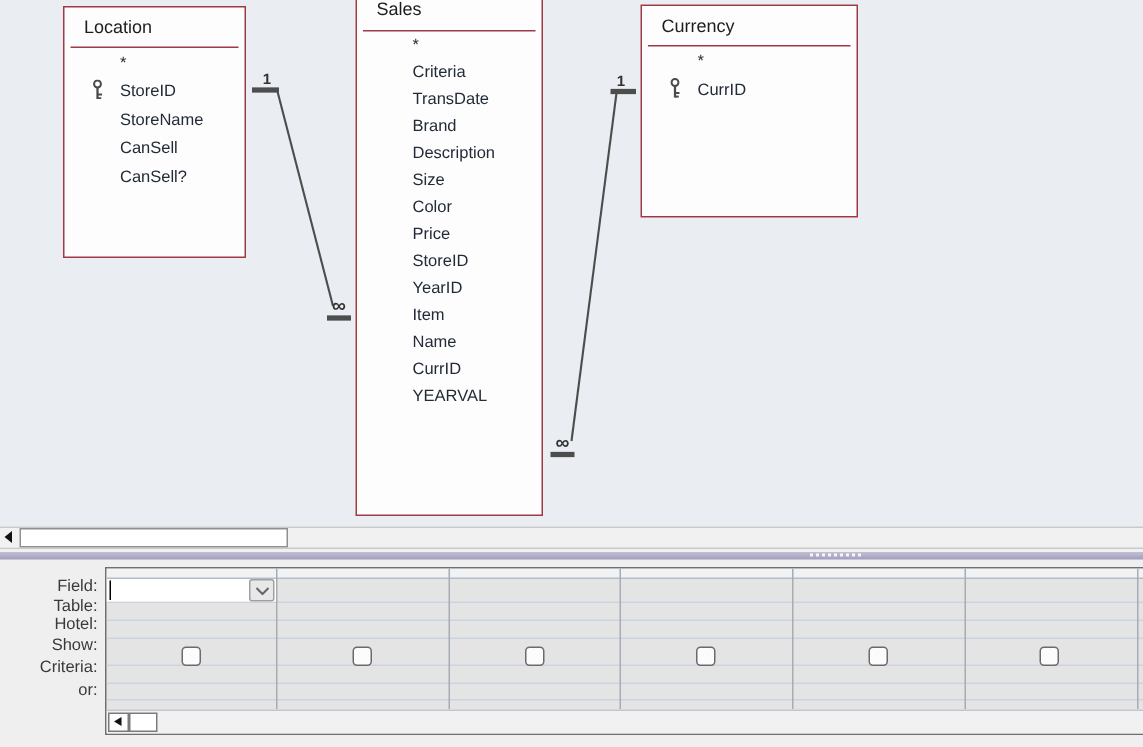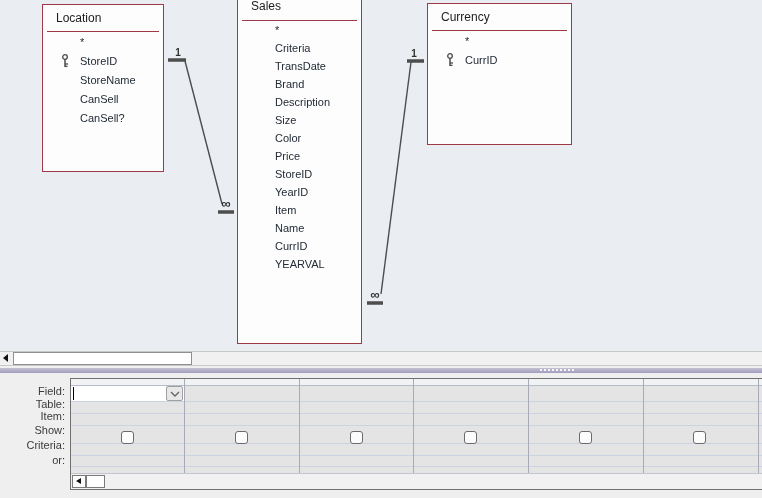--- a/index.html
+++ b/index.html
@@ -167,21 +167,21 @@
         <i></i>
         <i></i>
         <i></i>
     </div>
   </div>
 
   <div class="lower">
 
     <div class="rlab" style="top:12px">Field:</div>
     <div class="rlab" style="top:25px">Table:</div>
-    <div class="rlab" style="top:37px">Item:</div>
+    <div class="rlab" style="top:37px">Hotel:</div>
     <div class="rlab" style="top:51px">Show:</div>
     <div class="rlab" style="top:66px">Criteria:</div>
     <div class="rlab" style="top:81px">or:</div>
 
     <div class="grid">
       <div class="hdr-strip"></div>
 
       <div class="rsep" style="top:22px"></div>
       <div class="rsep" style="top:34px"></div>
       <div class="rsep" style="top:46px"></div>

